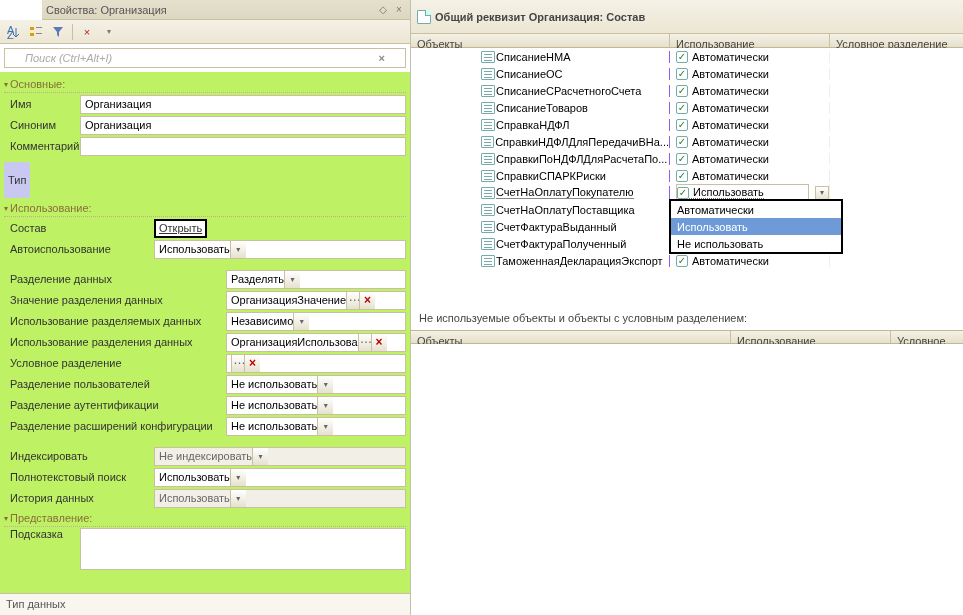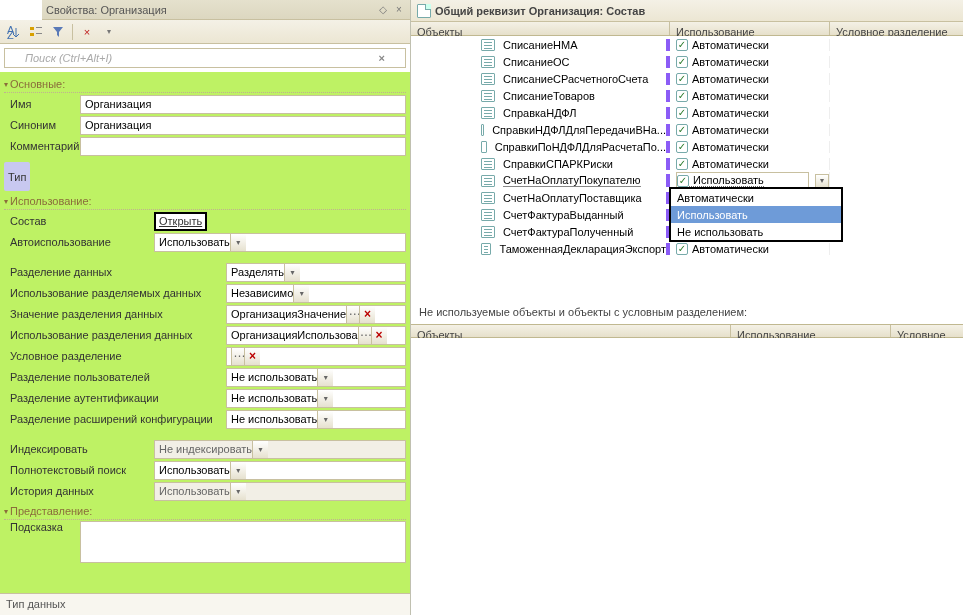--- a/index.html
+++ b/index.html
@@ -24,45 +24,45 @@
   .row .lbl.short { width: 76px; }
   .row .lbl.med { width: 150px; }
   .row .val { flex: 1; display: flex; }
   .fld { flex: 1; border: 1px solid #c8c0a0; height: 19px; background: #fff; padding: 0 4px; display: flex; align-items: center; }
   .fld.readonly { background: #f2efe6; color: #666; }
   .fld .db { width: 16px; height: 17px; background: linear-gradient(#fff,#e6e1cf); border-left: 1px solid #c8c0a0; display: flex; align-items: center; justify-content: center; cursor: pointer; margin-right: -3px; font-size: 8px; color: #666; }
   .fld .db.x { color: #b00; }
   .fld .db.dots::before { content: "⋯"; font-size: 12px; }
   .fld .db.dd::before { content: "▾"; }
   .fld .db.x::before { content: "×"; font-size: 12px; font-weight: bold; }
-  .tiplabel { background: #c8c8f0; padding: 0 4px; height: 29px; display: inline-flex; align-items: center; border-radius: 2px; margin-right: 2px; color: #333; }
+  .tiplabel { background: #c8c8f0; padding: 0 4px; height: 36px; display: inline-flex; align-items: center; border-radius: 2px; margin-right: 2px; color: #333; }
   .openlink { text-decoration: underline; cursor: pointer; color: #333; text-align: center; }
   .highlight-box { border: 2.5px solid #000; padding: 0 3px; display: inline-flex; align-items: center; height: 19px; background: #fff; }
   .status { height: 22px; border-top: 1px solid #c8c0a0; padding: 4px 6px; color: #555; background: #f8f6ef; }
 
   
-  .tabhdr { height: 22px; background: linear-gradient(#f4f1e6,#ece6d3); border-bottom: 1px solid #c8c0a0; display: flex; align-items: center; padding: 0 6px; gap: 4px; }
+  .tabhdr { height: 34px; background: linear-gradient(#f4f1e6,#ece6d3); border-bottom: 1px solid #c8c0a0; display: flex; align-items: center; padding: 0 6px; gap: 4px; }
   .docicon { width: 14px; height: 14px; background: #fff; border: 1px solid #7aa; border-radius: 1px; position: relative; }
   .docicon::after { content: ""; position: absolute; right: -1px; top: -1px; width: 5px; height: 5px; background: #cfe; border-left: 1px solid #7aa; border-bottom: 1px solid #7aa; }
   .tbar2 { height: 26px; background: linear-gradient(#f6f3e9,#ece6d3); border-bottom: 1px solid #c8c0a0; display: flex; align-items: center; padding: 0 6px; gap: 4px; }
   .actionbtn { color: #555; cursor: pointer; padding: 2px 4px; display: flex; align-items: center; gap: 2px; }
   .actionbtn::after { content: "▾"; font-size: 8px; color: #777; margin-left: 2px; }
   .ico { width: 16px; height: 16px; display: flex; align-items: center; justify-content: center; cursor: pointer; font-weight: bold; font-size: 12px; }
   .ico.check { color: #2a8a2a; }
   .ico.del { color: #c02020; }
   .ico.filter { color: #5a7ab8; }
   .ico.help { color: #d8a000; border: 1px solid #d8a000; border-radius: 50%; width: 14px; height: 14px; font-size: 10px; }
   .grid { flex: 1; display: flex; flex-direction: column; overflow: hidden; }
   .ghdr { height: 14px; background: linear-gradient(#f4f1e6,#e6e0cb); border-bottom: 1px solid #c0b890; display: flex; }
   .ghdr .col1 { width: 259px; padding: 4px 6px; border-right: 1px solid #c8c0a0; color: #444; }
   .ghdr .col2 { width: 160px; padding: 4px 6px; border-right: 1px solid #c8c0a0; color: #444; }
   .ghdr .col3 { flex: 1; padding: 4px 6px; color: #444; }
   .gbody { flex: 1; overflow: auto; background: #fff; }
   .grow { display: flex; height: 17px; align-items: center; }
-  .grow .c1 { width: 259px; padding-left: 70px; border-right: 4px solid #8b5cf6; display: flex; align-items: center; gap: 8px; overflow: hidden; white-space: nowrap; }
+  .grow .c1 { width: 259px; padding-left: 70px; border-right: 1px solid #8b5cf6; display: flex; align-items: center; gap: 1px; overflow: hidden; white-space: nowrap; }
   .grow .c2 { width: 160px; padding-left: 6px; border-right: 1px solid #eee; display: flex; align-items: center; gap: 4px; position: relative; }
   .grow .c3 { flex: 1; padding-left: 6px; }
   .listicon { width: 14px; height: 12px; border: 1px solid #7aa; border-radius: 1px; background: #fff; position: relative; }
   .listicon::before { content: ""; position: absolute; left: 2px; right: 2px; top: 2px; height: 1px; background: #7aa; box-shadow: 0 3px 0 #7aa, 0 6px 0 #7aa; }
   .chk { width: 12px; height: 12px; border: 1px solid #7aa; border-radius: 2px; display: flex; align-items: center; justify-content: center; color: #2a7a2a; font-size: 10px; background: #fff; }
   .chk::before { content: "✓"; }
   .dd-arrow { margin-left: auto; width: 14px; height: 14px; background: linear-gradient(#fff,#e6e1cf); border: 1px solid #c8c0a0; display: flex; align-items: center; justify-content: center; font-size: 8px; color: #666; cursor: pointer; }
   .dropdown-open { position: absolute; top: 15px; left: -1px; width: 174px; border: 2.5px solid #000; background: #fff; z-index: 10; }
   .dropdown-open .opt { padding: 2px 6px; cursor: pointer; height: 17px; display: flex; align-items: center; }
   .dropdown-open .opt.sel { background: #6e9bd8; color: #fff; }
@@ -168,35 +168,35 @@
       <div class="row">
           <div class="lbl" style="width:222px;">Разделение данных</div>
           <div class="val">
             <div class="fld">
               <span>Разделять</span>
               <div class="db dd"></div>
             </div>
           </div>
         </div>
       <div class="row">
-          <div class="lbl" style="width:222px;">Использование разделяемых данных</div>
-          <div class="val">
-            <div class="fld">
-              <span>Независимо</span>
-              <div class="db dd"></div>
-            </div>
-          </div>
-        </div>
-      <div class="row">
           <div class="lbl" style="width:222px;">Значение разделения данных</div>
           <div class="val">
             <div class="fld">
               <span>ОрганизацияЗначение</span>
               <div class="db dots"></div>
               <div class="db x"></div>
+            </div>
+          </div>
+        </div>
+      <div class="row">
+          <div class="lbl" style="width:222px;">Использование разделяемых данных</div>
+          <div class="val">
+            <div class="fld">
+              <span>Независимо</span>
+              <div class="db dd"></div>
             </div>
           </div>
         </div>
       <div class="row">
           <div class="lbl" style="width:222px;">Использование разделения данных</div>
           <div class="val">
             <div class="fld">
               <span>ОрганизацияИспользова</span>
               <div class="db dots"></div>
               <div class="db x"></div>

